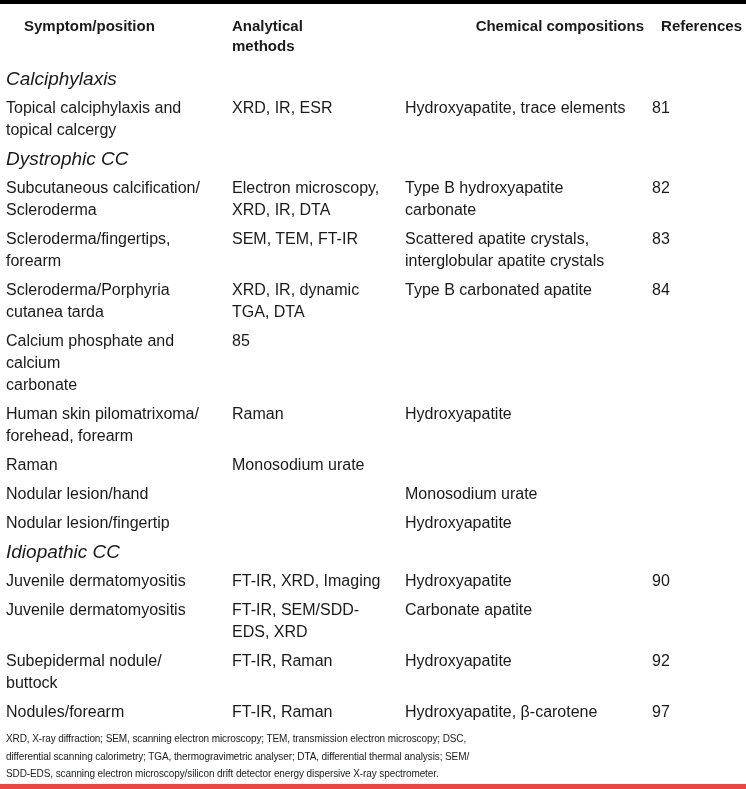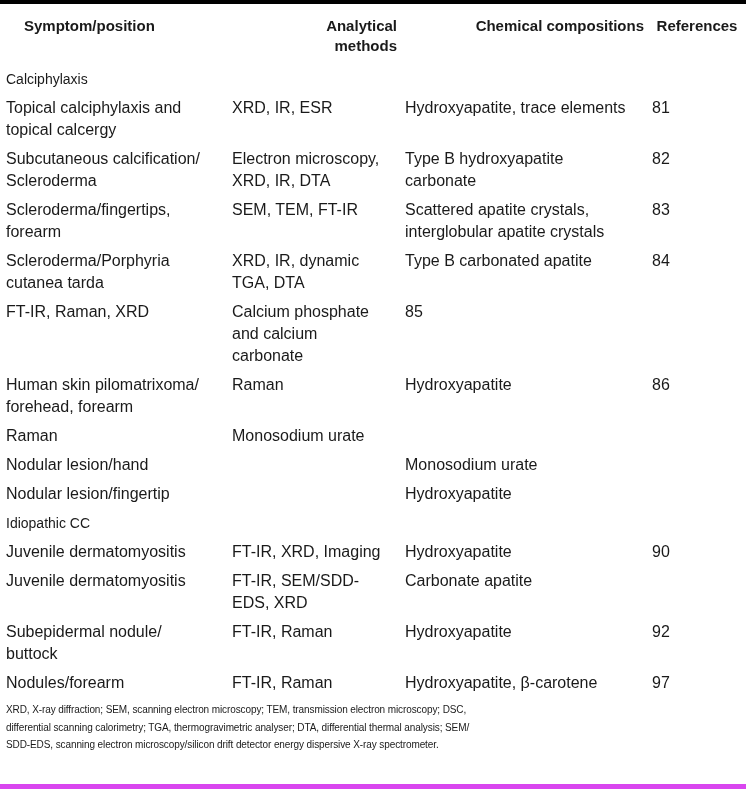--- a/index.html
+++ b/index.html
@@ -5,21 +5,21 @@
   * { margin: 0; padding: 0; box-sizing: border-box; }
   html, body { background: #ffffff; }
   body {
     width: 746px; height: 789px;
     font-family: "Liberation Sans", sans-serif;
     color: #1a1a1a;
   }
   .table-wrap {
     width: 746px; height: 789px;
     border-top: 4px solid #000000;
-    border-bottom: 5px solid #d946ef;
+    border-bottom: 5px solid #ef4444;
     padding: 12px 4px 0 6px;
     overflow: hidden;
     background: #ffffff;
   }
   .grid-row {
     display: grid;
     grid-template-columns: 226px 173px 247px 1fr;
   }
   .header-row {
     font-weight: bold;
@@ -27,26 +27,27 @@
     line-height: 20px;
     margin-bottom: 12px;
   }
   .row {
     font-size: 16px;
     line-height: 22px;
     margin-bottom: 7px;
   }
   .cell { white-space: pre-line; padding-right: 8px; }
   .h1 { padding-left: 18px; }
-  .h2 { text-align: right; }
+  .h2 { text-align: left; }
   .h3 { text-align: right; }
-  .h4 { text-align: center; padding-right: 0; }
+  .h4 { text-align: right; padding-right: 0; }
   .section-row {
-    font-size: 14px;
+    font-size: 19px;
     line-height: 22px;
+    font-style: italic;
     margin-bottom: 7px;
   }
   .footnote {
     font-size: 10px;
     line-height: 17.5px;
     white-space: pre-line;
     margin-top: 1px;
     letter-spacing: -0.1px;
   }
 </style>
@@ -68,20 +69,23 @@
   </div>
 
   <div class="grid-row row">
     <div class="cell">Topical calciphylaxis and
 topical calcergy</div>
     <div class="cell">XRD, IR, ESR</div>
     <div class="cell">Hydroxyapatite, trace elements</div>
     <div class="cell">81</div>
   </div>
 
+  <div class="section-row">
+    <span class="cell">Dystrophic CC</span>
+  </div>
 
   <div class="grid-row row">
     <div class="cell">Subcutaneous calcification/
 Scleroderma</div>
     <div class="cell">Electron microscopy,
 XRD, IR, DTA</div>
     <div class="cell">Type B hydroxyapatite
 carbonate</div>
     <div class="cell">82</div>
   </div>
@@ -98,32 +102,30 @@
   <div class="grid-row row">
     <div class="cell">Scleroderma/Porphyria
 cutanea tarda</div>
     <div class="cell">XRD, IR, dynamic
 TGA, DTA</div>
     <div class="cell">Type B carbonated apatite</div>
     <div class="cell">84</div>
   </div>
 
   <div class="grid-row row">
-    <div class="cell">FT-IR, Raman, XRD</div>
     <div class="cell">Calcium phosphate and calcium
 carbonate</div>
     <div class="cell">85</div>
   </div>
 
   <div class="grid-row row">
     <div class="cell">Human skin pilomatrixoma/
 forehead, forearm</div>
     <div class="cell">Raman</div>
     <div class="cell">Hydroxyapatite</div>
-    <div class="cell">86</div>
   </div>
 
   <div class="grid-row row">
     <div class="cell">Raman</div>
     <div class="cell">Monosodium urate</div>
   </div>
 
   <div class="grid-row row">
     <div class="cell">Nodular lesion/hand</div>
     <div class="cell"></div>

